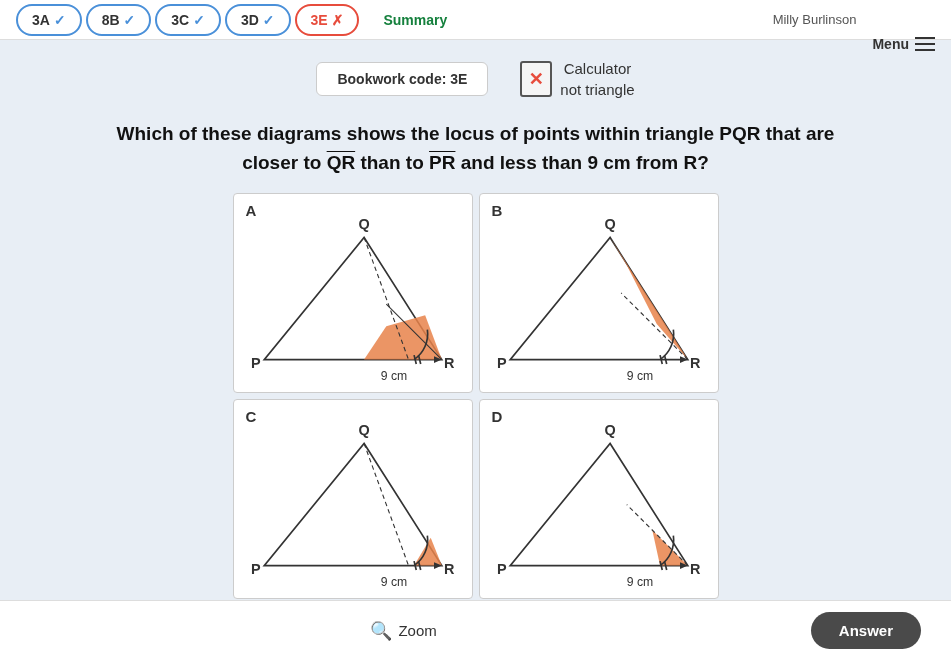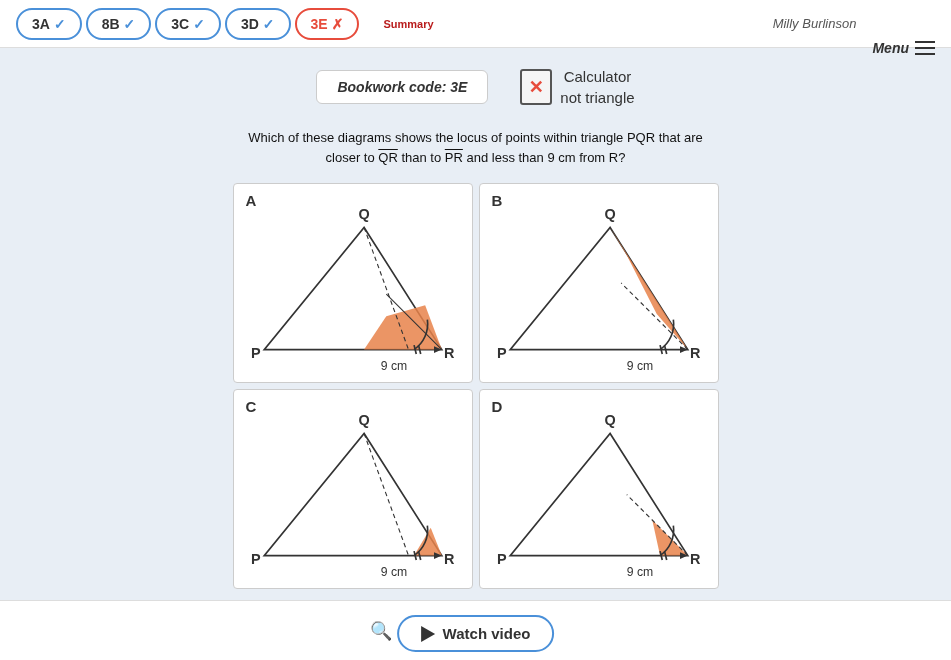--- a/index.html
+++ b/index.html
@@ -11,21 +11,21 @@
       overflow: hidden;
       position: relative;
     }
 
     
     .top-bar {
       display: flex;
       justify-content: space-between;
       background: #fff;
       padding: 0 16px;
-      height: 48px;
+      height: 40px;
       border-bottom: 1px solid #ddd;
     }
     .nav-tabs {
       display: flex;
       align-items: center;
       gap: 4px;
     }
     .nav-tab {
       display: flex;
       align-items: center;
@@ -48,32 +48,31 @@
       color: #e74c3c;
     }
     .nav-tab-x .x-mark {
       color: #e74c3c;
       font-weight: bold;
     }
     .summary-tab {
       padding: 6px 20px;
       border: none;
       background: none;
-      color: #b91c1c;
-      font-size: 11px;
+      color: #15803d;
+      font-size: 14px;
       font-weight: 600;
       cursor: pointer;
     }
     .right-nav {
       display: flex;
       align-items: center;
       gap: 16px;
       font-size: 13px;
       color: #555;
-      font-style: italic;
     }
     .menu-btn {
       display: flex;
       align-items: center;
       gap: 6px;
       cursor: pointer;
       font-size: 14px;
       font-weight: 600;
       color: #333;
       margin-top: 48px;
@@ -100,21 +99,20 @@
       background: #e8eef5;
     }
     .bookwork-badge {
       background: #fff;
       border: 1px solid #ccc;
       border-radius: 6px;
       padding: 8px 20px;
       font-size: 14px;
       font-weight: 600;
       color: #333;
-      font-style: italic;
     }
     .calculator-info {
       display: flex;
       align-items: center;
       gap: 8px;
       font-size: 13px;
       color: #333;
     }
     .calc-icon {
       position: relative;
@@ -137,23 +135,24 @@
     .calc-text {
       font-size: 15px;
       line-height: 1.4;
       text-align: center;
     }
 
     
     .question-area {
       text-align: center;
       padding: 10px 40px 8px;
-      font-size: 13px;
+      font-size: 19px;
       color: #111;
       line-height: 1.5;
+      font-weight: bold;
     }
     .question-area u {
       text-decoration: overline;
       text-align: right;
     }
 
     
     .diagrams-container {
       display: flex;
       justify-content: center;
@@ -407,17 +406,16 @@
     </div>
 
   </div>
 </div>
 
 <div class="bottom-bar">
   <div class="zoom-btn">
     <span class="zoom-icon">🔍</span>
     <span>Zoom</span>
   </div>
-  <button class="watch-video-btn">
-    <span class="play-icon"></span>
-    <span>Watch video</span>
+  <button class="answer-btn">
+    <span>Answer</span>
   </button>
 </div>
 
 </body></html>

